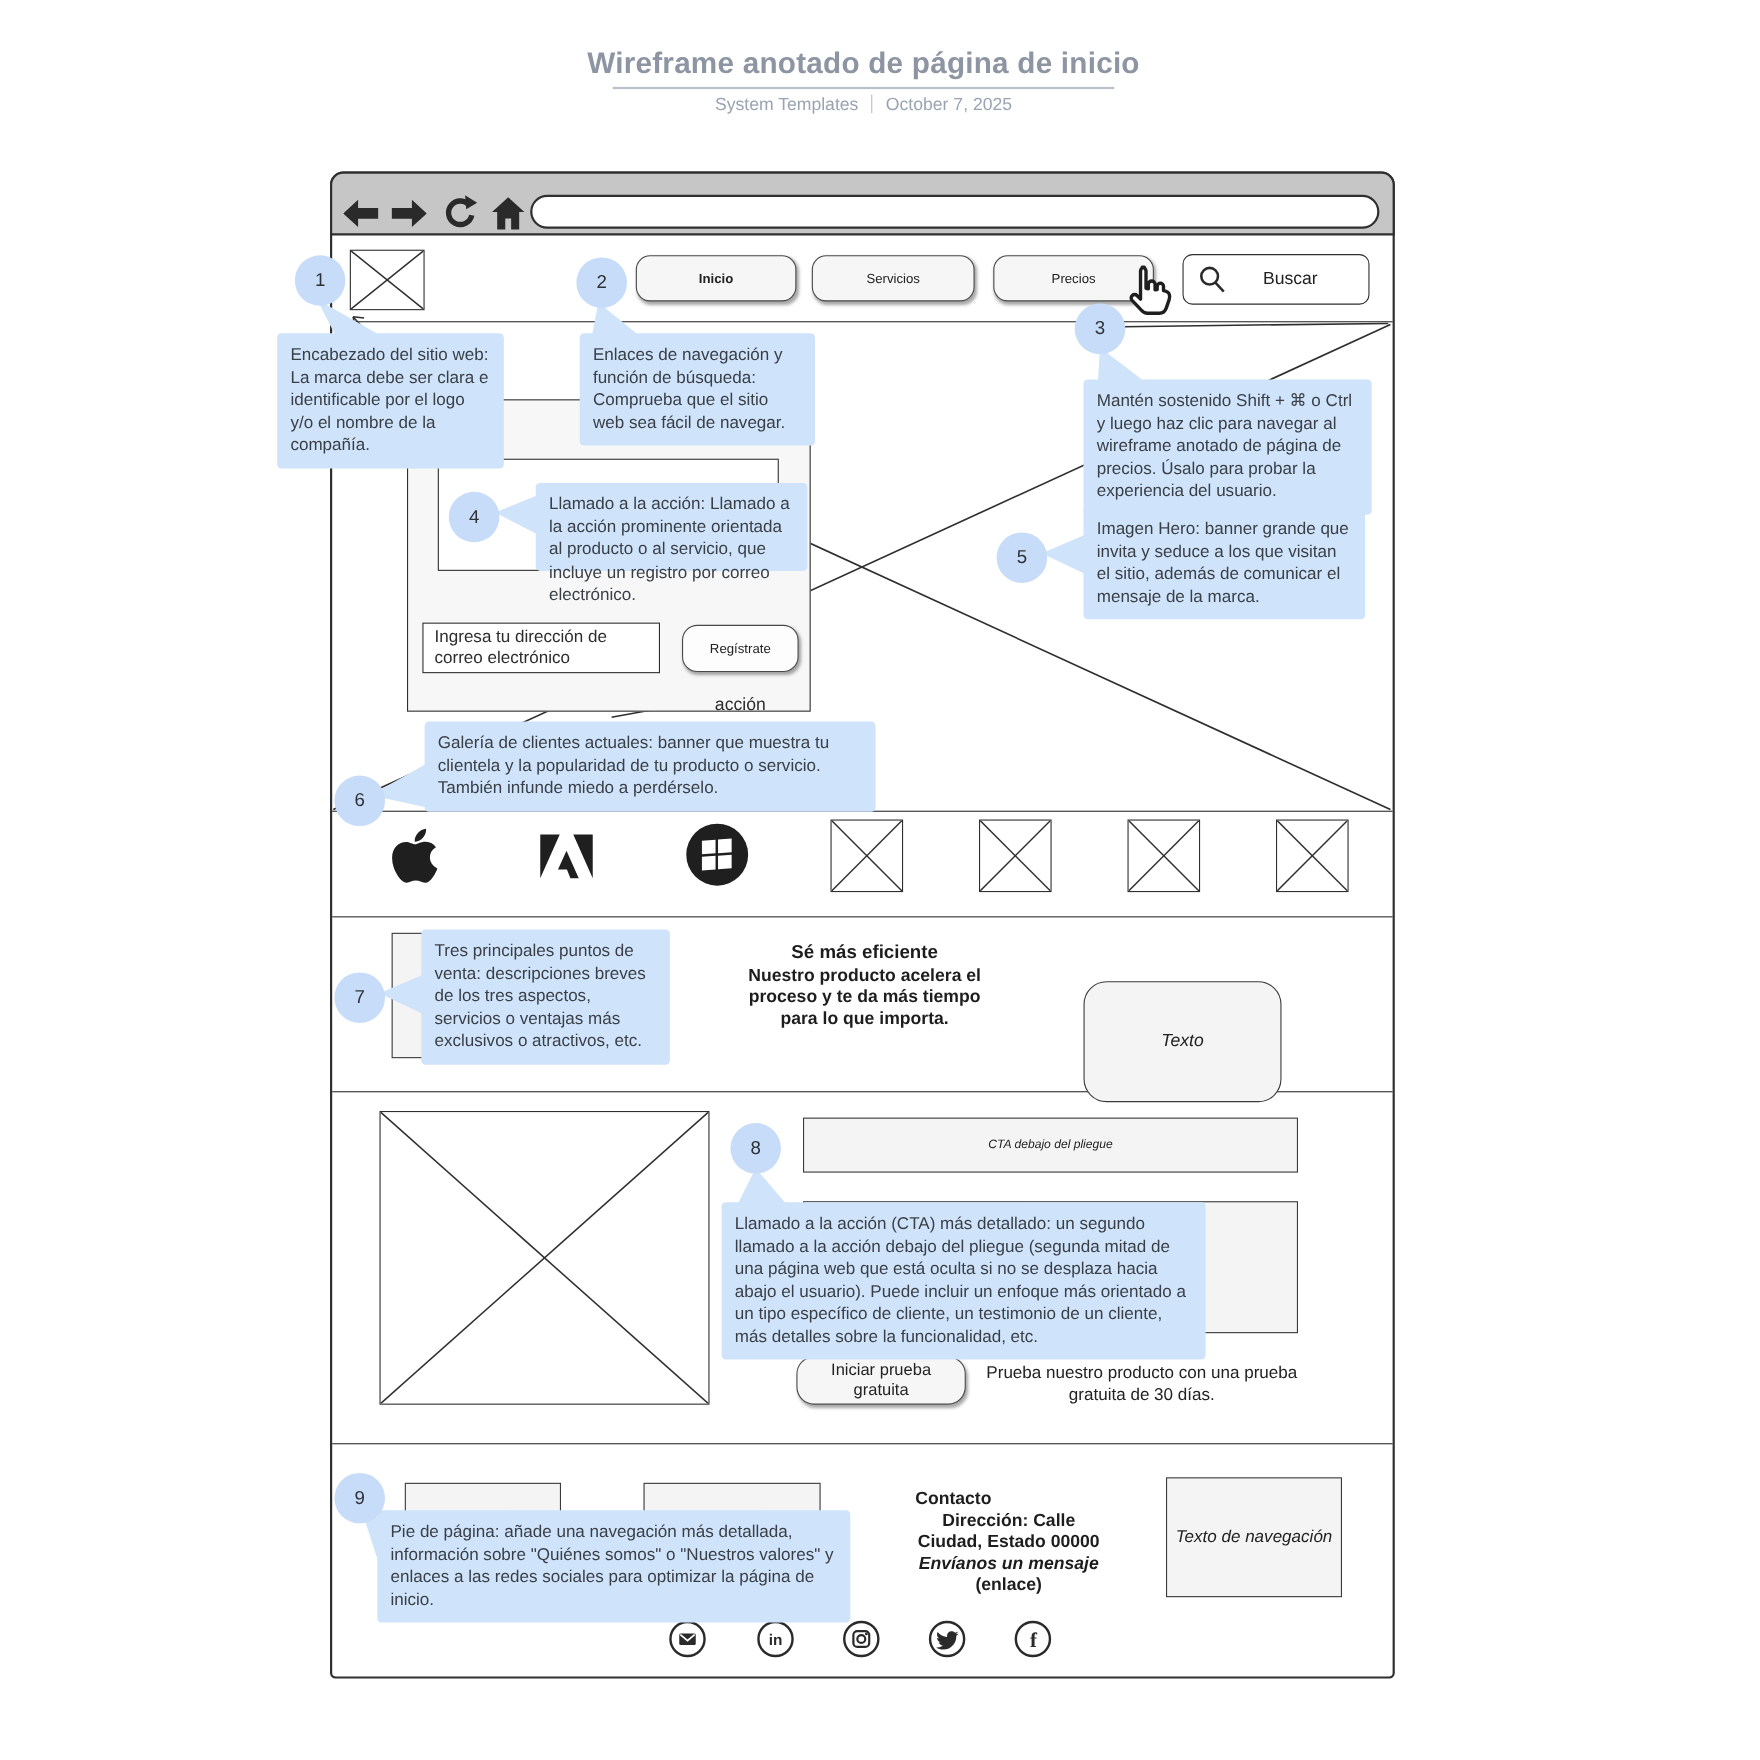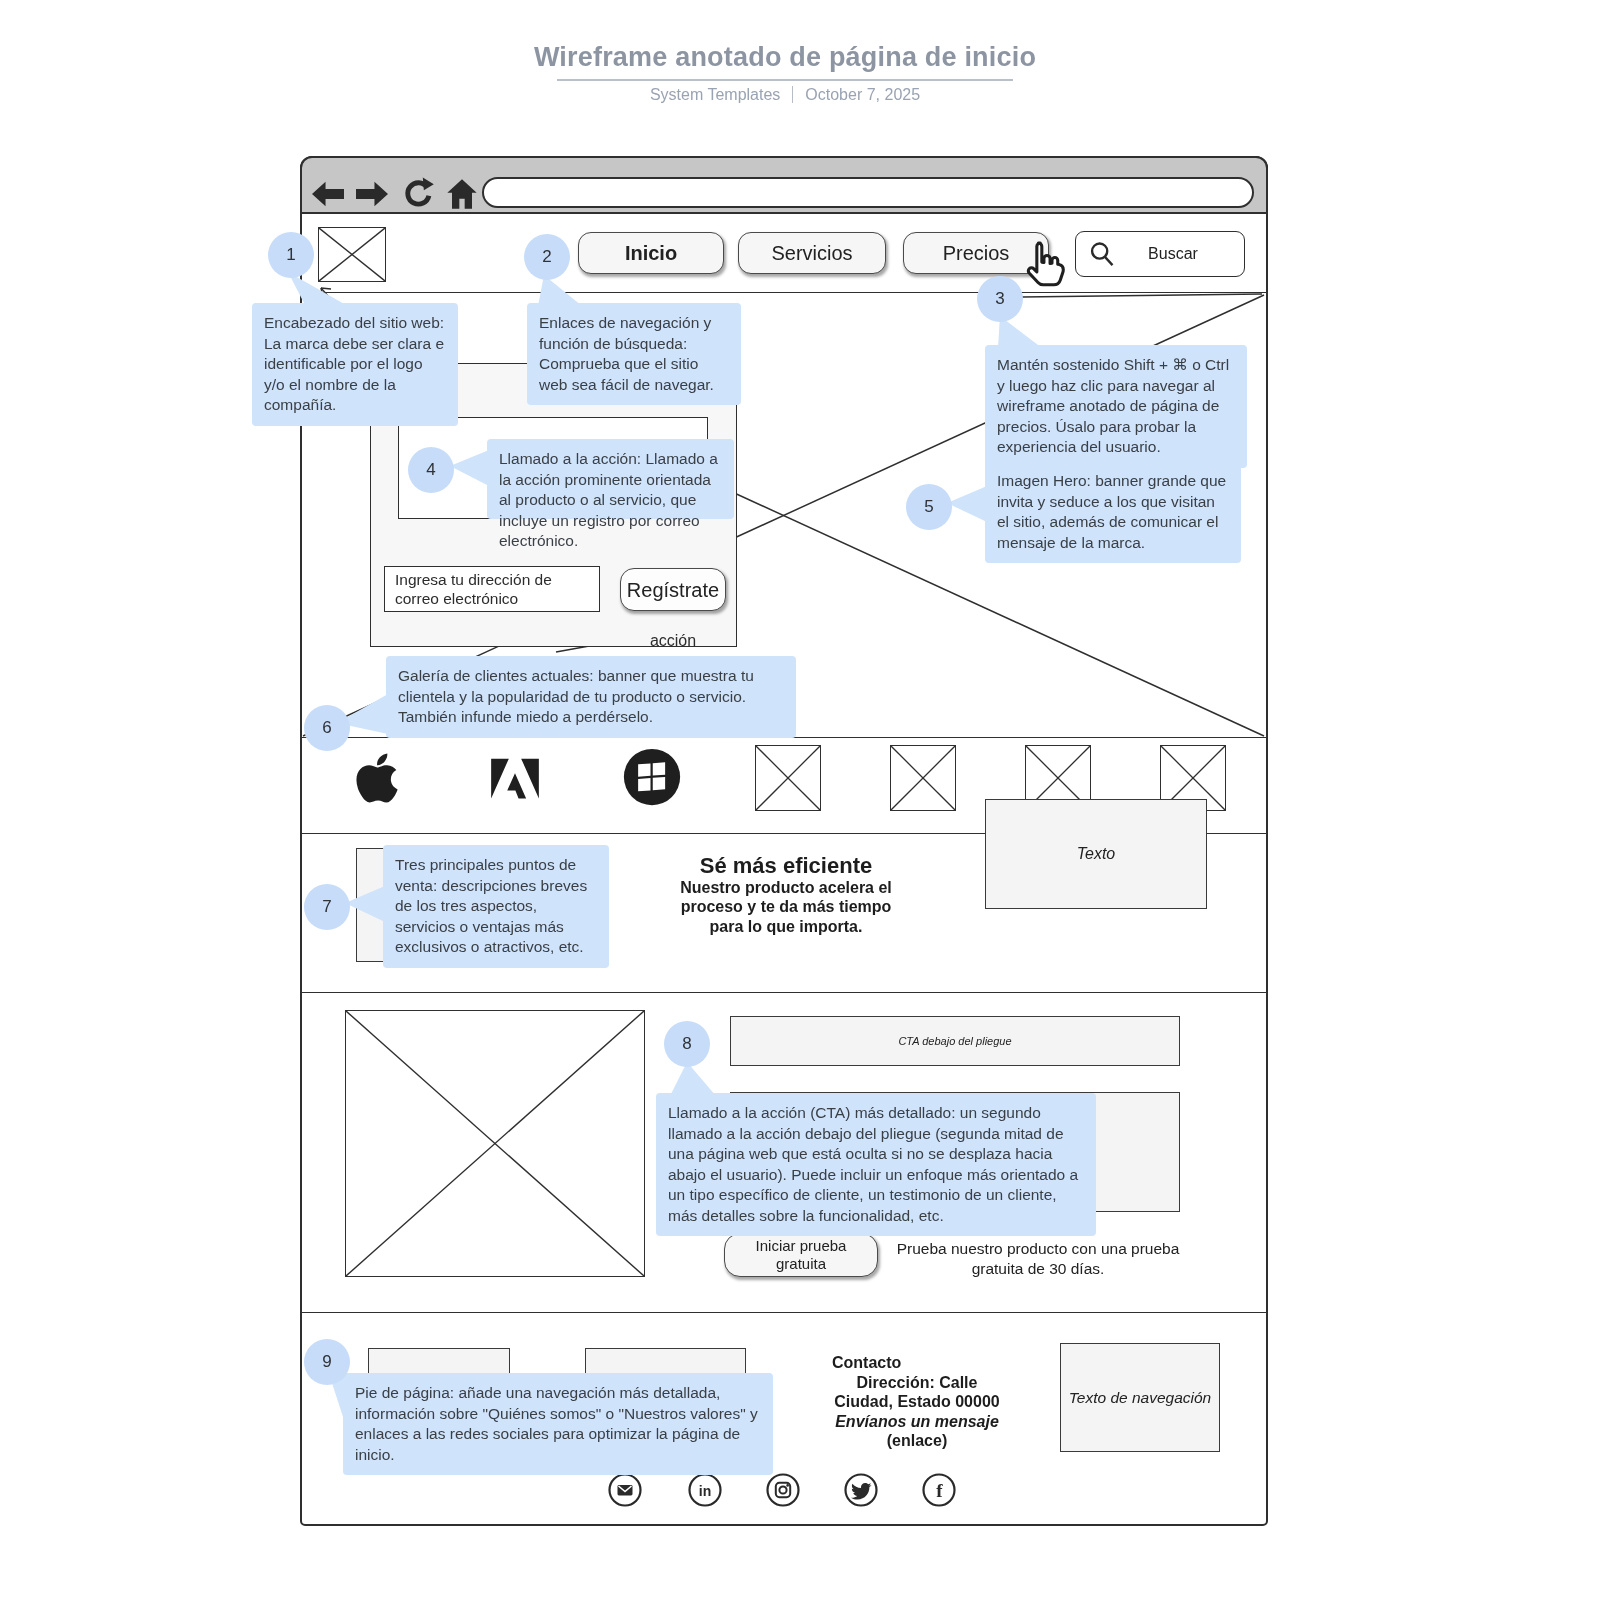--- a/index.html
+++ b/index.html
@@ -16,21 +16,21 @@
   .chrome{position:absolute;left:300px;top:156px;width:968px;height:58px;background:#c6c6c6;
           border:2.5px solid #2f2f2f;border-radius:12px 12px 0 0;box-sizing:border-box;}
   .chromeicon{position:absolute;width:32px;height:32px;}
   .urlbar{position:absolute;left:482px;top:177px;width:772px;height:31px;background:#fff;
           border:2px solid #2f2f2f;border-radius:16px;box-sizing:border-box;}
   .hline{position:absolute;left:302px;width:964px;height:0;border-top:1.6px solid #2f2f2f;}
   .wbox{position:absolute;background:#fff;border:1.6px solid #2f2f2f;box-sizing:border-box;}
   .gbox{position:absolute;background:#f4f4f4;border:1.4px solid #3a3a3a;box-sizing:border-box;}
   .card{position:absolute;background:#f7f7f7;border:1.6px solid #2f2f2f;box-sizing:border-box;}
   .btn{position:absolute;background:#f6f6f6;border:1.6px solid #4a4a4a;border-radius:13px;
-       display:flex;align-items:center;justify-content:center;text-align:center;font-size:20px;
+       display:flex;align-items:center;justify-content:center;text-align:center;font-size:12px;
        line-height:18px;box-shadow:1.5px 2.5px 3px rgba(0,0,0,.35);box-sizing:border-box;color:#222;}
   .navbtn{width:146px;height:42px;}
   .search{position:absolute;background:#fff;border:1.8px solid #2f2f2f;border-radius:9px;
           box-sizing:border-box;display:flex;align-items:center;}
   .xph{position:absolute;background:#fff;border:1.6px solid #2f2f2f;box-sizing:border-box;}
   .bubble{position:absolute;background:#cfe3fb;border-radius:4px;padding:10px 12px;
           font-size:15.5px;line-height:20.5px;color:#3a3f46;box-sizing:border-box;overflow:visible;}
   .numc{position:absolute;width:46px;height:46px;border-radius:50%;background:#c6dcf9;
         display:flex;align-items:center;justify-content:center;font-size:17px;color:#2f3237;}
   .ital{font-style:italic;}
@@ -138,24 +138,24 @@
     <line x1="0" y1="0" x2="100%" y2="100%" stroke="#2f2f2f" stroke-width="1.3"></line>
       <line x1="0" y1="100%" x2="100%" y2="0" stroke="#2f2f2f" stroke-width="1.3"></line>
   </svg>
   <svg class="xph" style="left:1160px;top:745px;width:66px;height:66px;">
     <line x1="0" y1="0" x2="100%" y2="100%" stroke="#2f2f2f" stroke-width="1.3"></line>
       <line x1="0" y1="100%" x2="100%" y2="0" stroke="#2f2f2f" stroke-width="1.3"></line>
   </svg>
 
   <div class="gbox" style="left:356px;top:848px;width:252px;height:114px;"></div>
   <div class="abs ctext" style="left:662px;top:856px;width:248px;">
-    <div style="font-size:22px;margin-bottom:2px;">Sé más eficiente</div>
+    <div style="font-size:17px;margin-bottom:2px;">Sé más eficiente</div>
     <div>Nuestro producto acelera el proceso y te da más tiempo para lo que importa.</div>
   </div>
-  <div class="gbox ital" style="left:985px;top:799px;width:222px;height:110px;display:flex;align-items:center;justify-content:center;font-size:16px;color:#222;">Texto</div>
+  <div class="gbox ital" style="left:985px;top:892px;width:180px;height:110px;display:flex;align-items:center;justify-content:center;font-size:16px;color:#222;border-radius:21px;">Texto</div>
 
   <svg class="xph" style="left:345px;top:1010px;width:300px;height:267px;">
     <line x1="0" y1="0" x2="100%" y2="100%" stroke="#2f2f2f" stroke-width="1.4"></line>
     <line x1="0" y1="100%" x2="100%" y2="0" stroke="#2f2f2f" stroke-width="1.4"></line>
   </svg>
   <div class="gbox ital" style="left:730px;top:1016px;width:450px;height:50px;display:flex;align-items:center;justify-content:center;font-size:11px;color:#222;">CTA debajo del pliegue</div>
   <div class="gbox" style="left:730px;top:1092px;width:450px;height:120px;"></div>
   <div class="btn" style="left:724px;top:1233px;width:154px;height:44px;border-radius:16px;font-size:15px;padding:0 10px;">Iniciar prueba gratuita</div>
   <div class="abs" style="left:892px;top:1239px;width:292px;text-align:center;font-size:15.5px;line-height:20px;color:#222;">Prueba nuestro producto con una prueba gratuita de 30 días.</div>
 

